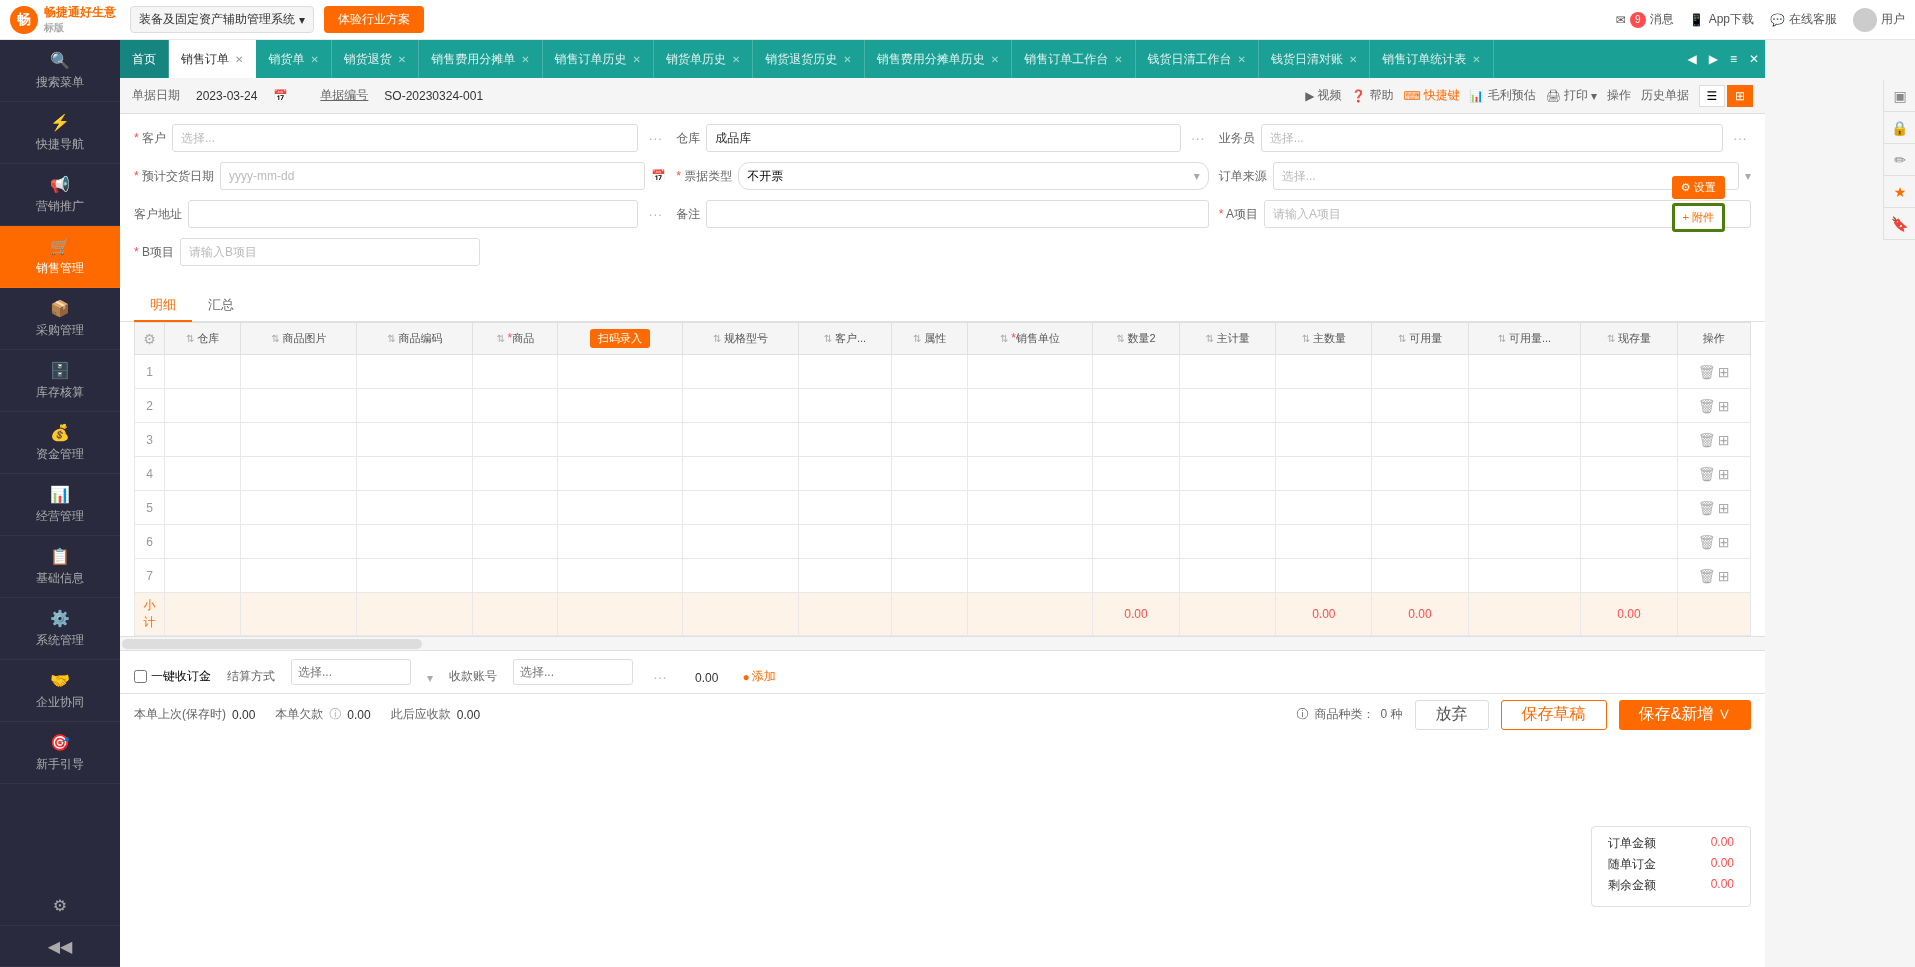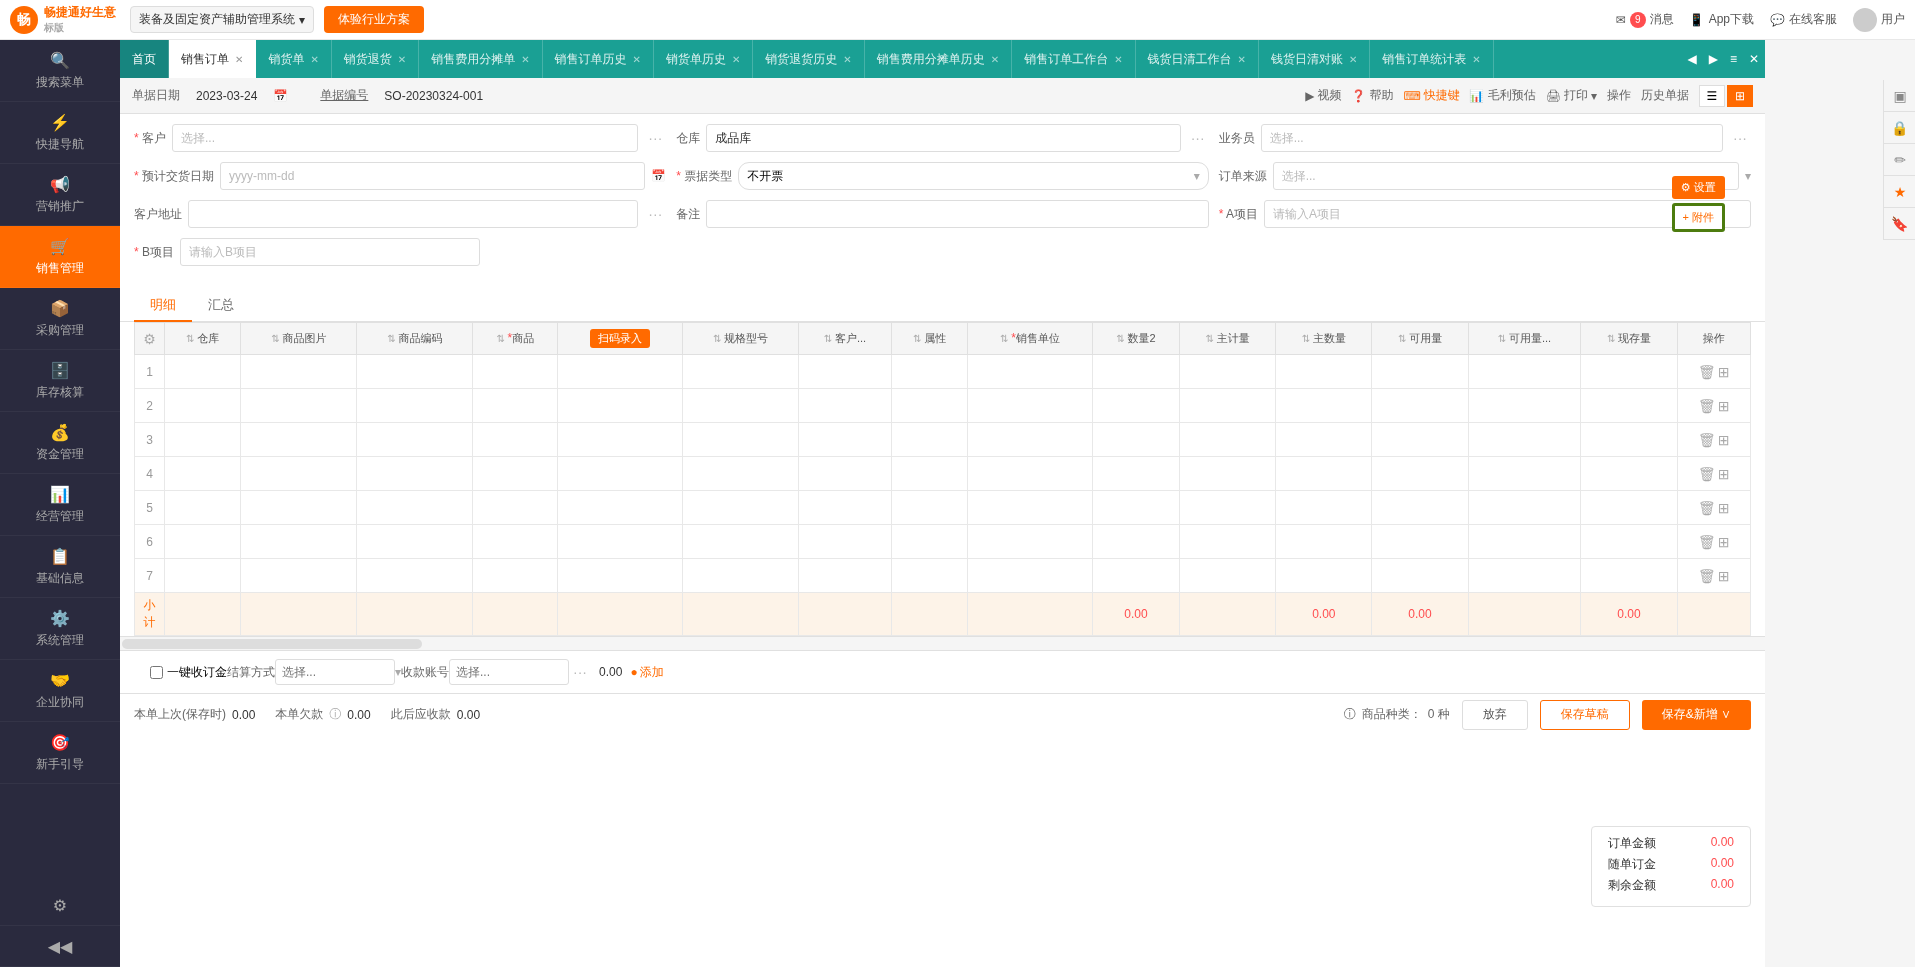--- a/index.html
+++ b/index.html
@@ -195,22 +195,22 @@
     .subtotal-row td { color: #333; font-weight: 500; }
     .subtotal-label { color: #ff6a00 !important; font-weight: bold; }
     .subtotal-val { color: #ff4d4f !important; }
 
     
     .scroll-row { height: 14px; background: #f5f5f5; border-top: 1px solid #e0e0e0; }
     .scroll-inner { height: 10px; margin: 2px; background: #ddd; border-radius: 5px; width: 300px; cursor: pointer; }
 
     
     .bottom-area {
-      padding: 8px 30px;
-      display: flex; align-items: center; 
+      padding: 8px 14px;
+      display: flex; align-items: flex-end; gap: 16px;
       border-top: 1px solid #e0e0e0;
       background: #fff;
     }
     .checkbox-label { display: flex; align-items: center; gap: 4px; cursor: pointer; }
     .bottom-input { height: 26px; border: 1px solid #ddd; border-radius: 3px; padding: 0 6px; width: 120px; }
     .bottom-num { color: #333; padding: 0 8px; }
     .add-link { color: #ff6a00; cursor: pointer; display: flex; align-items: center; gap: 2px; }
 
     
     .summary-panel {
@@ -224,21 +224,21 @@
     
     .footer-bar {
       height: 42px; background: #fff; border-top: 1px solid #e0e0e0;
       display: flex; align-items: center; padding: 0 14px; gap: 20px;
     }
     .footer-info { display: flex; align-items: center; gap: 6px; color: #666; font-size: 12px; }
     .footer-info .fv { color: #333; font-weight: 500; }
     .footer-right { margin-left: auto; display: flex; align-items: center; gap: 12px; }
     .btn-footer {
       height: 30px; padding: 0 20px; border-radius: 3px; cursor: pointer;
-      font-size: 12px; border: none;
+      font-size: 16px; border: none;
     }
     .btn-discard { background: #fff; border: 1px solid #ddd; color: #555; }
     .btn-save-draft { background: #fff; border: 1px solid #ff6a00; color: #ff6a00; }
     .btn-save-new { background: #ff6a00; color: #fff; }
 
     
     .right-icon-panel {
       position: absolute; right: 0; top: 40px;
       display: flex; flex-direction: column;
       background: #f5f5f5; border-left: 1px solid #e0e0e0;

